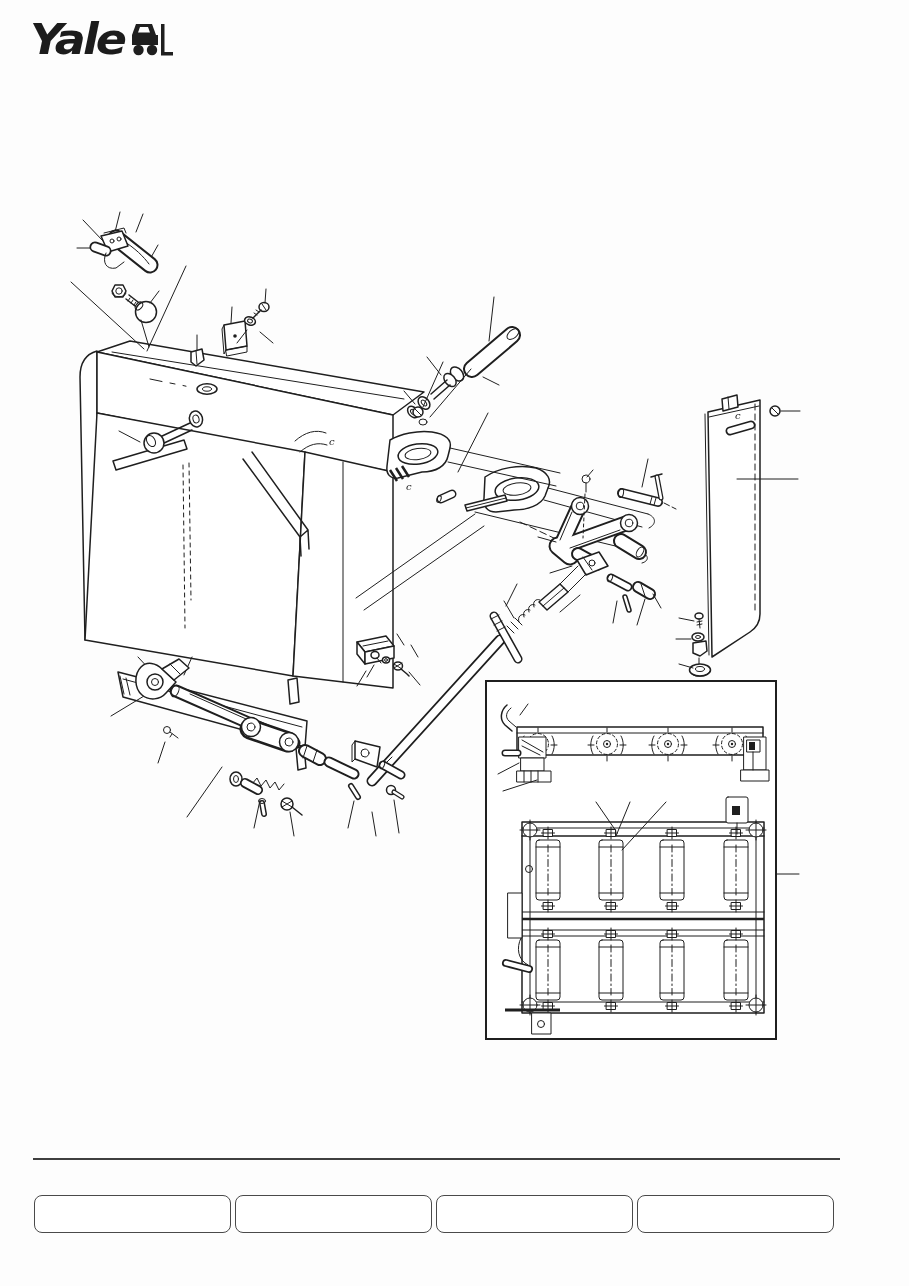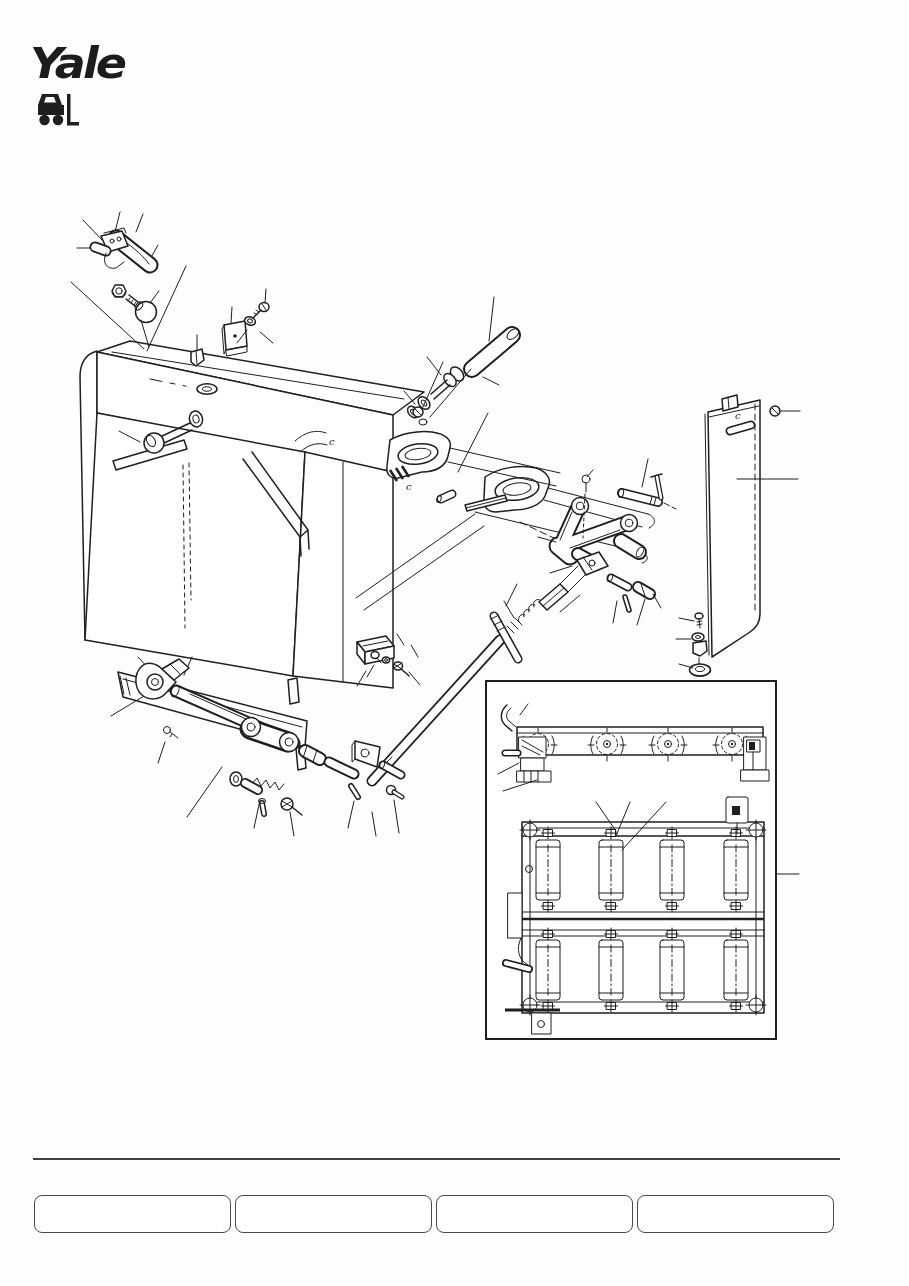--- a/index.html
+++ b/index.html
@@ -1,18 +1,18 @@
 <!DOCTYPE html>
 <html><head>
 <meta charset="utf-8">
 <style>
   html,body{margin:0;padding:0;background:#e9e9e9;}
   .page{position:relative;width:909px;height:1286px;background:#fdfdfd;overflow:hidden;
         font-family:"DejaVu Sans","Liberation Sans",sans-serif;}
-  .logo{position:absolute;left:30px;top:40px;display:flex;align-items:flex-start;flex-direction:column;}
+  .logo{position:absolute;left:30px;top:16px;display:flex;align-items:flex-start;}
   .logo-text{font-family:"DejaVu Sans","Liberation Sans",sans-serif;font-style:italic;font-weight:bold;
              font-size:46px;letter-spacing:-3px;color:#1c1c1c;line-height:1;transform:scaleY(.92);}
   .logo-icon{margin-left:2px;margin-top:6px;}
   .diagram-wrap{position:absolute;left:0;top:0;width:909px;height:1286px;}
   .footer-rule{position:absolute;left:33px;top:1158px;width:807px;height:2px;background:#3f3f3f;}
   .footer-box{position:absolute;top:1195px;width:197px;height:38px;border:1.5px solid #4a4a4a;
               border-radius:8px;background:#fff;box-sizing:border-box;}
   
   .s{stroke:#1f1f1f;fill:none;stroke-width:1.5;stroke-linecap:round;stroke-linejoin:round;}
   .t{stroke-width:1;}

